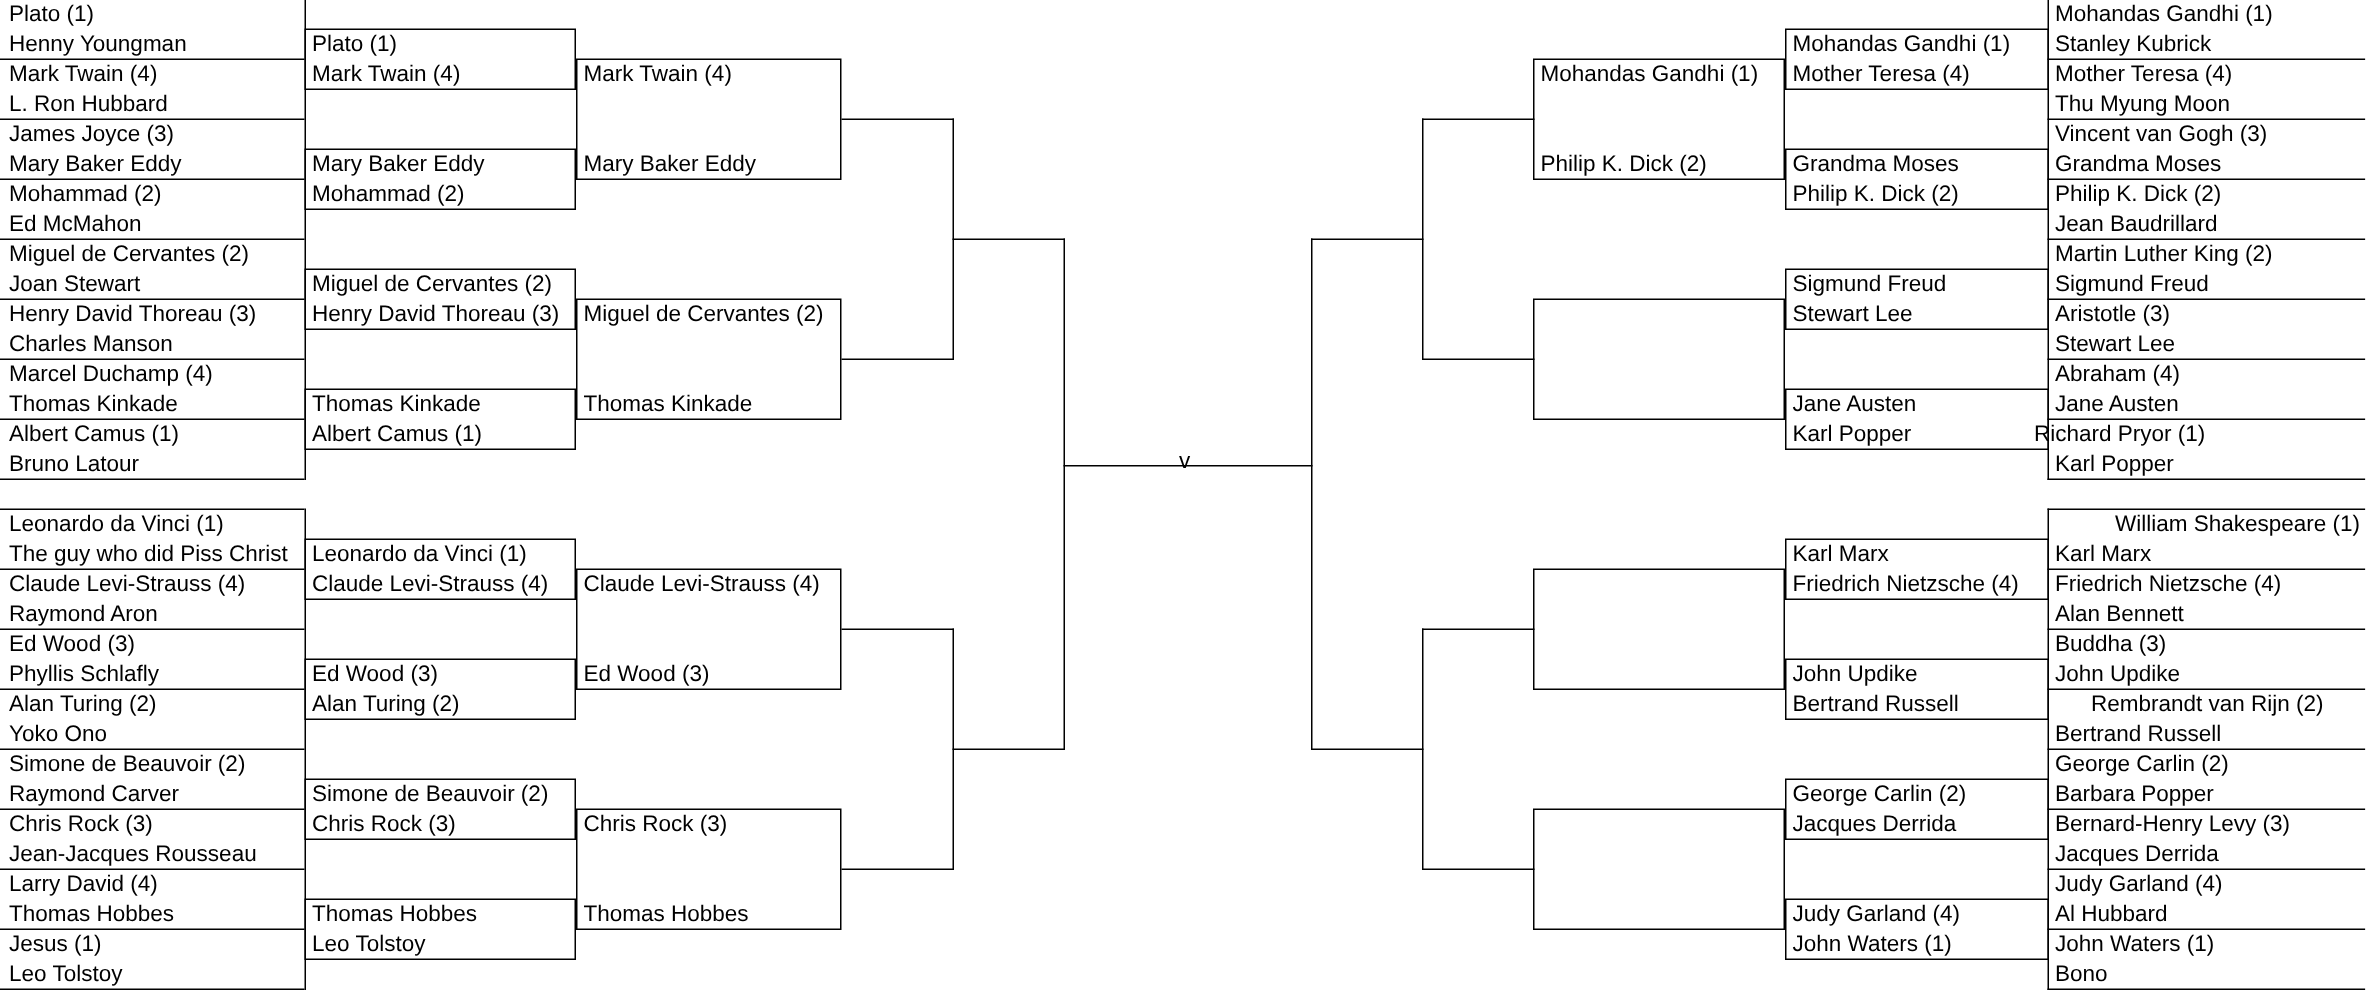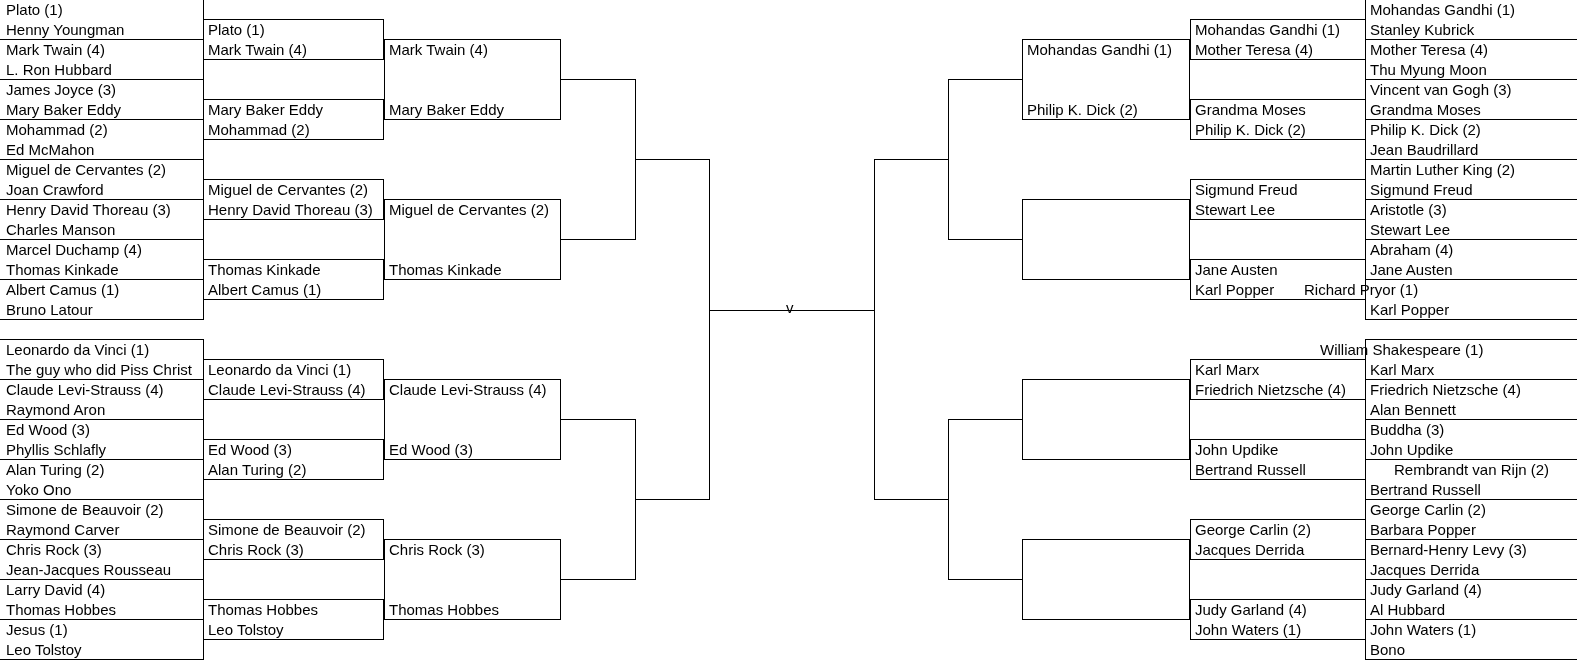--- a/index.html
+++ b/index.html
@@ -69,21 +69,21 @@
 
   <div class="lbl" style="left:6px; top:0px;">Plato (1)</div>
   <div class="lbl" style="left:6px; top:20px;">Henny Youngman</div>
   <div class="lbl" style="left:6px; top:40px;">Mark Twain (4)</div>
   <div class="lbl" style="left:6px; top:60px;">L. Ron Hubbard</div>
   <div class="lbl" style="left:6px; top:80px;">James Joyce (3)</div>
   <div class="lbl" style="left:6px; top:100px;">Mary Baker Eddy</div>
   <div class="lbl" style="left:6px; top:120px;">Mohammad (2)</div>
   <div class="lbl" style="left:6px; top:140px;">Ed McMahon</div>
   <div class="lbl" style="left:6px; top:160px;">Miguel de Cervantes (2)</div>
-  <div class="lbl" style="left:6px; top:180px;">Joan Crawford</div>
+  <div class="lbl" style="left:6px; top:180px;">Joan Stewart</div>
   <div class="lbl" style="left:6px; top:200px;">Henry David Thoreau (3)</div>
   <div class="lbl" style="left:6px; top:220px;">Charles Manson</div>
   <div class="lbl" style="left:6px; top:240px;">Marcel Duchamp (4)</div>
   <div class="lbl" style="left:6px; top:260px;">Thomas Kinkade</div>
   <div class="lbl" style="left:6px; top:280px;">Albert Camus (1)</div>
   <div class="lbl" style="left:6px; top:300px;">Bruno Latour</div>
 
   <div class="vr" style="left:203px; top:339px; height:321px;"></div>
   <div class="hr" style="left:0px; top:339px; width:203px;"></div>
   <div class="hr" style="left:0px; top:379px; width:203px;"></div>
@@ -235,35 +235,35 @@
   <div class="lbl" style="left:1370px; top:80px;">Vincent van Gogh (3)</div>
   <div class="lbl" style="left:1370px; top:100px;">Grandma Moses</div>
   <div class="lbl" style="left:1370px; top:120px;">Philip K. Dick (2)</div>
   <div class="lbl" style="left:1370px; top:140px;">Jean Baudrillard</div>
   <div class="lbl" style="left:1370px; top:160px;">Martin Luther King (2)</div>
   <div class="lbl" style="left:1370px; top:180px;">Sigmund Freud</div>
   <div class="lbl" style="left:1370px; top:200px;">Aristotle (3)</div>
   <div class="lbl" style="left:1370px; top:220px;">Stewart Lee</div>
   <div class="lbl" style="left:1370px; top:240px;">Abraham (4)</div>
   <div class="lbl" style="left:1370px; top:260px;">Jane Austen</div>
-  <div class="lbl" style="left:1304px; top:280px;">Richard Pryor (1)</div>
+  <div class="lbl" style="left:1356px; top:280px;">Richard Pryor (1)</div>
   <div class="lbl" style="left:1370px; top:300px;">Karl Popper</div>
 
   <div class="vr" style="left:1365px; top:339px; height:321px;"></div>
   <div class="hr" style="left:1365px; top:339px; width:212px;"></div>
   <div class="hr" style="left:1365px; top:379px; width:212px;"></div>
   <div class="hr" style="left:1365px; top:419px; width:212px;"></div>
   <div class="hr" style="left:1365px; top:459px; width:212px;"></div>
   <div class="hr" style="left:1365px; top:499px; width:212px;"></div>
   <div class="hr" style="left:1365px; top:539px; width:212px;"></div>
   <div class="hr" style="left:1365px; top:579px; width:212px;"></div>
   <div class="hr" style="left:1365px; top:619px; width:212px;"></div>
   <div class="hr" style="left:1365px; top:659px; width:212px;"></div>
 
-  <div class="lbl" style="left:1320px; top:340px;">William Shakespeare (1)</div>
+  <div class="lbl" style="left:1410px; top:340px;">William Shakespeare (1)</div>
   <div class="lbl" style="left:1370px; top:360px;">Karl Marx</div>
   <div class="lbl" style="left:1370px; top:380px;">Friedrich Nietzsche (4)</div>
   <div class="lbl" style="left:1370px; top:400px;">Alan Bennett</div>
   <div class="lbl" style="left:1370px; top:420px;">Buddha (3)</div>
   <div class="lbl" style="left:1370px; top:440px;">John Updike</div>
   <div class="lbl" style="left:1370px; top:460px;margin-left:24px;">Rembrandt van Rijn (2)</div>
   <div class="lbl" style="left:1370px; top:480px;">Bertrand Russell</div>
   <div class="lbl" style="left:1370px; top:500px;">George Carlin (2)</div>
   <div class="lbl" style="left:1370px; top:520px;">Barbara Popper</div>
   <div class="lbl" style="left:1370px; top:540px;">Bernard-Henry Levy (3)</div>

